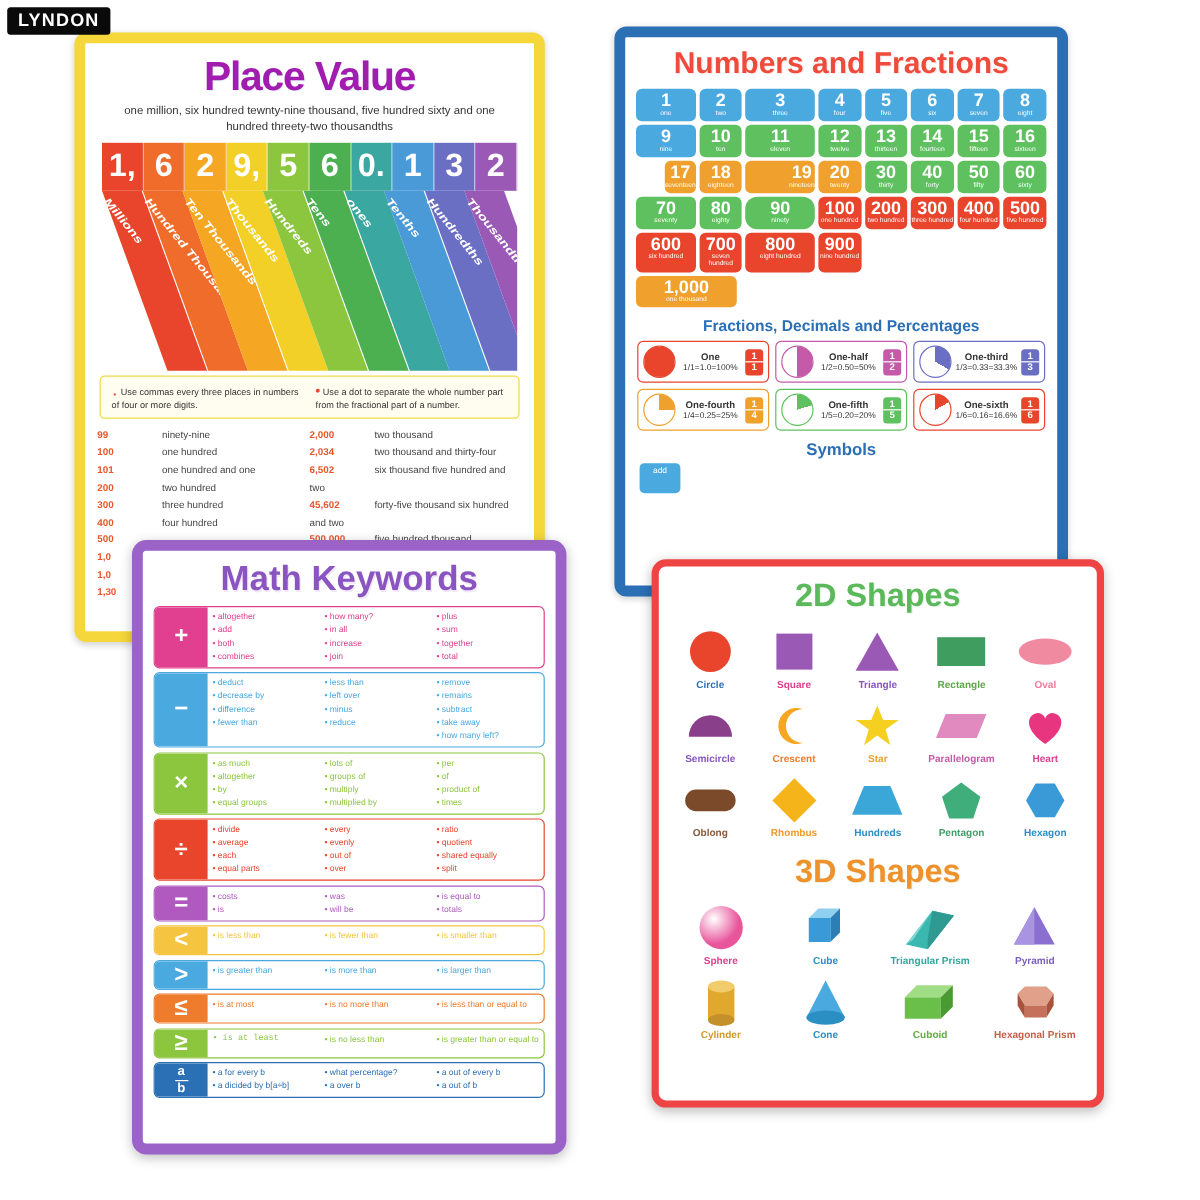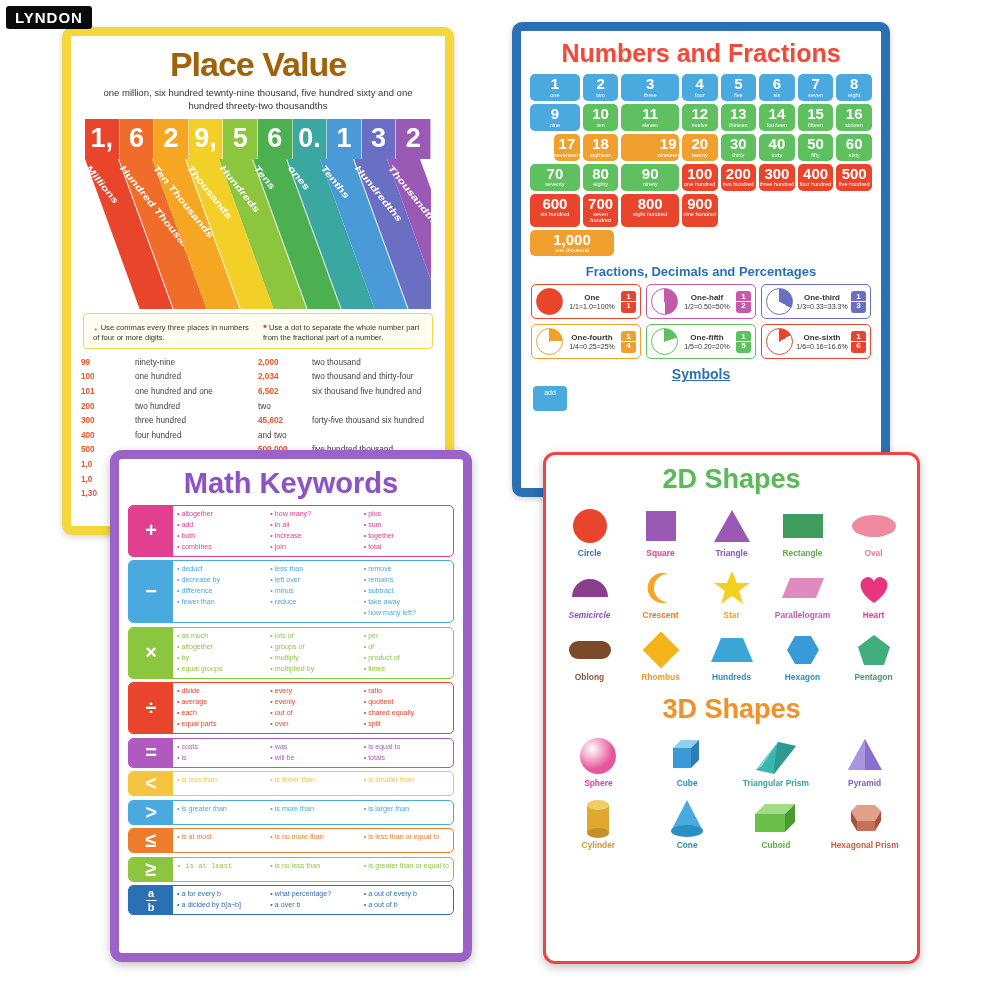--- a/index.html
+++ b/index.html
@@ -3,21 +3,21 @@
 <meta charset="utf-8">
 <style>
   html,body{margin:0;padding:0;}
   body{width:1000px;height:1000px;background:#ffffff;font-family:"Liberation Sans",sans-serif;position:relative;overflow:hidden;}
   .watermark{position:absolute;left:6px;top:6px;background:#0a0a0a;color:#fff;font-weight:bold;font-size:15px;letter-spacing:1px;padding:3px 9px;border-radius:3px;z-index:50;}
 
   .poster{position:absolute;box-sizing:border-box;background:#fff;}
 
   
   #place-value{left:62px;top:27px;width:392px;height:508px;border:9px solid #f5d73b;border-radius:10px;background:#fff;box-shadow:0 2px 6px rgba(0,0,0,.18);}
-  .pv-title{text-align:center;font-size:34px;font-weight:bold;color:#a16207;margin-top:9px;letter-spacing:-1px;text-shadow:1px 1px 0 #e7f3fb;}
+  .pv-title{text-align:center;font-size:34px;font-weight:bold;color:#a21caf;margin-top:9px;letter-spacing:-1px;text-shadow:1px 1px 0 #e7f3fb;}
   .pv-sub{text-align:center;font-size:9.5px;color:#333;line-height:1.35;padding:3px 28px 0;}
   .pv-digits{display:flex;justify-content:center;margin-top:6px;padding:0 14px;}
   .pv-col{flex:1;position:relative;}
   .pv-d{height:40px;display:flex;align-items:center;justify-content:center;color:#fff;font-size:27px;font-weight:bold;border-right:1px solid rgba(255,255,255,.55);}
   .pv-bars{position:relative;height:150px;margin:0 14px;overflow:hidden;}
   .pv-bar{position:absolute;top:0;width:31px;height:210px;transform:skewX(20deg);transform-origin:top left;}
   .pv-lab{position:absolute;color:#fff;font-size:10.5px;font-weight:bold;transform:rotate(66deg);transform-origin:left top;white-space:nowrap;}
   .pv-notes{margin:4px 12px 0;border:1px solid #f0d94a;background:#fffdf0;border-radius:4px;display:flex;font-size:7.6px;color:#333;padding:5px 4px;}
   .pv-notes div{flex:1;padding:0 5px;line-height:1.3;}
   .pv-notes b{color:#e8462b;font-size:11px;}
@@ -34,39 +34,39 @@
   .nf-cell .num{font-size:15px;font-weight:bold;line-height:1.05;}
   .nf-cell .wd{font-size:5.6px;line-height:1.1;}
   .nf-sub{text-align:center;font-size:13px;font-weight:bold;color:#2b6fb5;margin-top:8px;}
   .fr-grid{display:grid;grid-template-columns:repeat(3,1fr);gap:5px;padding:5px 10px 0;}
   .fr-card{border:1.5px solid;border-radius:5px;display:flex;align-items:center;padding:3px 4px;background:#fff;}
   .fr-pie{width:25px;height:25px;border-radius:50%;flex:0 0 25px;}
   .fr-txt{flex:1;text-align:center;font-size:7px;color:#333;line-height:1.25;}
   .fr-txt .nm{font-weight:bold;font-size:8px;}
   .fr-box{flex:0 0 15px;border-radius:3px;color:#fff;font-size:8px;font-weight:bold;text-align:center;line-height:1.1;padding:2px 0;}
   .fr-box .den{border-top:1px solid #fff;display:block;}
-  .nf-sym{text-align:center;font-size:14px;font-weight:bold;color:#2b6fb5;margin-top:7px;text-decoration:underline;}
+  .nf-sym{text-align:center;font-size:14px;font-weight:bold;color:#2b6fb5;margin-top:7px;}
   .nf-symrow{padding:4px 12px 0;display:flex;gap:4px;}
   .nf-symcell{width:34px;height:22px;border-radius:4px;background:#4aa9df;color:#fff;font-size:7px;text-align:center;padding-top:3px;}
 
   
   #math-keywords{left:110px;top:450px;width:362px;height:512px;border:9px solid #9b62c8;border-radius:12px;background:#fff;box-shadow:0 3px 10px rgba(0,0,0,.25);}
   .mk-title{text-align:center;font-size:29px;font-weight:bold;color:#8a55c0;margin-top:8px;text-shadow:1px 1px 0 #f0e8f8;}
   .mk-rows{padding:5px 9px 0;}
   .mk-row{display:flex;border:1.5px solid;border-radius:5px;margin-bottom:3.5px;overflow:hidden;align-items:stretch;background:#fff;}
   .mk-sym{flex:0 0 44px;display:flex;align-items:center;justify-content:center;color:#fff;font-size:20px;font-weight:bold;}
   .mk-cols{flex:1;display:flex;padding:2px 0;}
   .mk-c{flex:1;padding:1px 4px;font-size:7.1px;line-height:1.55;}
   .mk-c div:before{content:"• ";}
   .mk-frac{font-size:11px;line-height:1;text-align:center;}
   .mk-frac span{display:block;}
   .mk-frac .bar{border-top:1.5px solid #fff;width:11px;margin:1px auto;}
 
   
-  #shapes{left:543px;top:452px;width:377px;height:512px;border:3px solid #ef4444;border-radius:12px;background:#fff;box-shadow:0 3px 10px rgba(0,0,0,.25);}
+  #shapes{left:543px;top:466px;width:377px;height:457px;border:6px solid #ef4444;border-radius:12px;background:#fff;box-shadow:0 3px 10px rgba(0,0,0,.25);}
   .sh-title{text-align:center;font-size:27px;font-weight:bold;color:#5bb85b;margin-top:9px;text-shadow:1px 1px 0 #eaf6ea;}
   .sh-title.t3d{color:#f0922c;margin-top:6px;}
   .sh-grid{display:grid;grid-template-columns:repeat(5,1fr);padding:6px 8px 0;}
   .sh-grid.g4{grid-template-columns:repeat(4,1fr);}
   .sh-item{text-align:center;padding:3px 0 5px;}
   .sh-art{height:44px;display:flex;align-items:center;justify-content:center;}
   .sh-lab{font-size:8.4px;font-weight:bold;line-height:1.1;margin-top:1px;}
 </style>
 </head>
 <body>
@@ -268,21 +268,21 @@
         <div class="wd">sixty</div>
       </div>
       <div class="nf-cell" style="background: rgb(95, 192, 95);">
         <div class="num">70</div>
         <div class="wd">seventy</div>
       </div>
       <div class="nf-cell" style="background: rgb(95, 192, 95);">
         <div class="num">80</div>
         <div class="wd">eighty</div>
       </div>
-      <div class="nf-cell" style="background: rgb(95, 192, 95);">
+      <div class="nf-cell" style="background: rgb(95, 192, 95); border-radius: 10px;">
         <div class="num">90</div>
         <div class="wd">ninety</div>
       </div>
       <div class="nf-cell" style="background: rgb(232, 69, 44);">
         <div class="num">100</div>
         <div class="wd">one hundred</div>
       </div>
       <div class="nf-cell" style="background: rgb(232, 69, 44);">
         <div class="num">200</div>
         <div class="wd">two hundred</div>
@@ -604,21 +604,21 @@
       <div class="sh-item">
         <div class="sh-art">
           <div style="width:44px;height:22px;border-radius:50%;background:#ef8aa0"></div>
         </div>
         <div class="sh-lab" style="color: rgb(239, 123, 156);">Oval</div>
       </div>
       <div class="sh-item">
         <div class="sh-art">
           <div style="width:36px;height:18px;border-radius:36px 36px 0 0;background:#8a3f8a"></div>
         </div>
-        <div class="sh-lab" style="color: rgb(138, 85, 192); font-style: italic;">Semicircle</div>
+        <div class="sh-lab" style="color: rgb(138, 85, 192);">Semicircle</div>
       </div>
       <div class="sh-item">
         <div class="sh-art">
           <svg width="34" height="34">
             <path d="M24 3 A15 15 0 1 0 24 31 A12 12 0 1 1 24 3 Z" fill="#f5a623"></path>
           </svg>
         </div>
         <div class="sh-lab" style="color: rgb(239, 123, 44);">Crescent</div>
       </div>
       <div class="sh-item">
@@ -657,32 +657,32 @@
       </div>
       <div class="sh-item">
         <div class="sh-art">
           <div style="width:22px;height:0;border-bottom:24px solid #3aa7d8;border-left:10px solid transparent;border-right:10px solid transparent"></div>
         </div>
         <div class="sh-lab" style="color: rgb(43, 143, 196);">Hundreds</div>
       </div>
       <div class="sh-item">
         <div class="sh-art">
           <svg width="34" height="34">
+            <polygon points="17,2 33,14 27,32 7,32 1,14" fill="#3fae7a"></polygon>
+          </svg>
+        </div>
+        <div class="sh-lab" style="color: rgb(63, 158, 106);">Pentagon</div>
+      </div>
+      <div class="sh-item">
+        <div class="sh-art">
+          <svg width="34" height="34">
             <polygon points="9,3 25,3 33,17 25,31 9,31 1,17" fill="#3a9ad8"></polygon>
           </svg>
         </div>
         <div class="sh-lab" style="color: rgb(43, 143, 196);">Hexagon</div>
-      </div>
-      <div class="sh-item">
-        <div class="sh-art">
-          <svg width="34" height="34">
-            <polygon points="17,2 33,14 27,32 7,32 1,14" fill="#3fae7a"></polygon>
-          </svg>
-        </div>
-        <div class="sh-lab" style="color: rgb(63, 158, 106);">Pentagon</div>
       </div>
     </div>
   <div class="sh-title t3d">3D Shapes</div>
   <div class="sh-grid g4" id="sh3d">
       <div class="sh-item">
         <div class="sh-art">
           <div style="width:36px;height:36px;border-radius:50%;background:radial-gradient(circle at 33% 30%, #fff 0%, #e8559b 60%)"></div>
         </div>
         <div class="sh-lab" style="color: rgb(224, 64, 143);">Sphere</div>
       </div>

